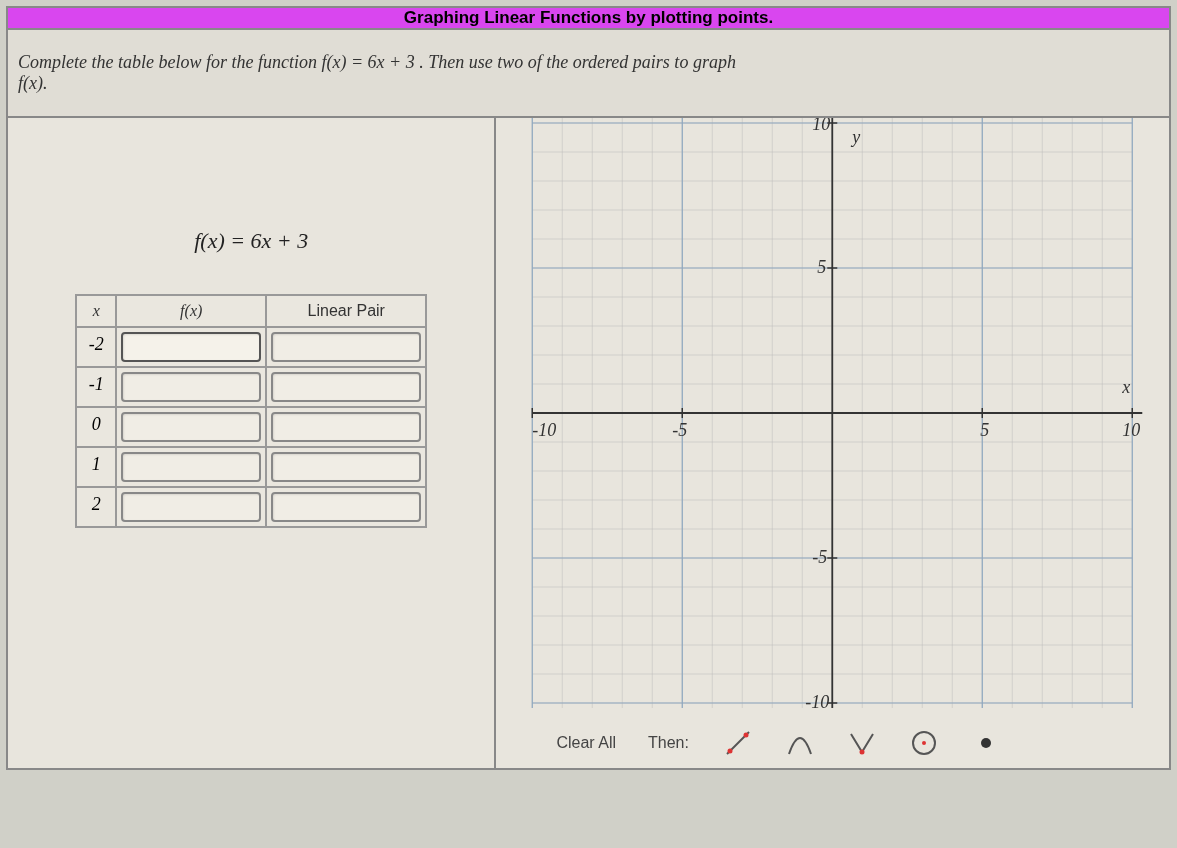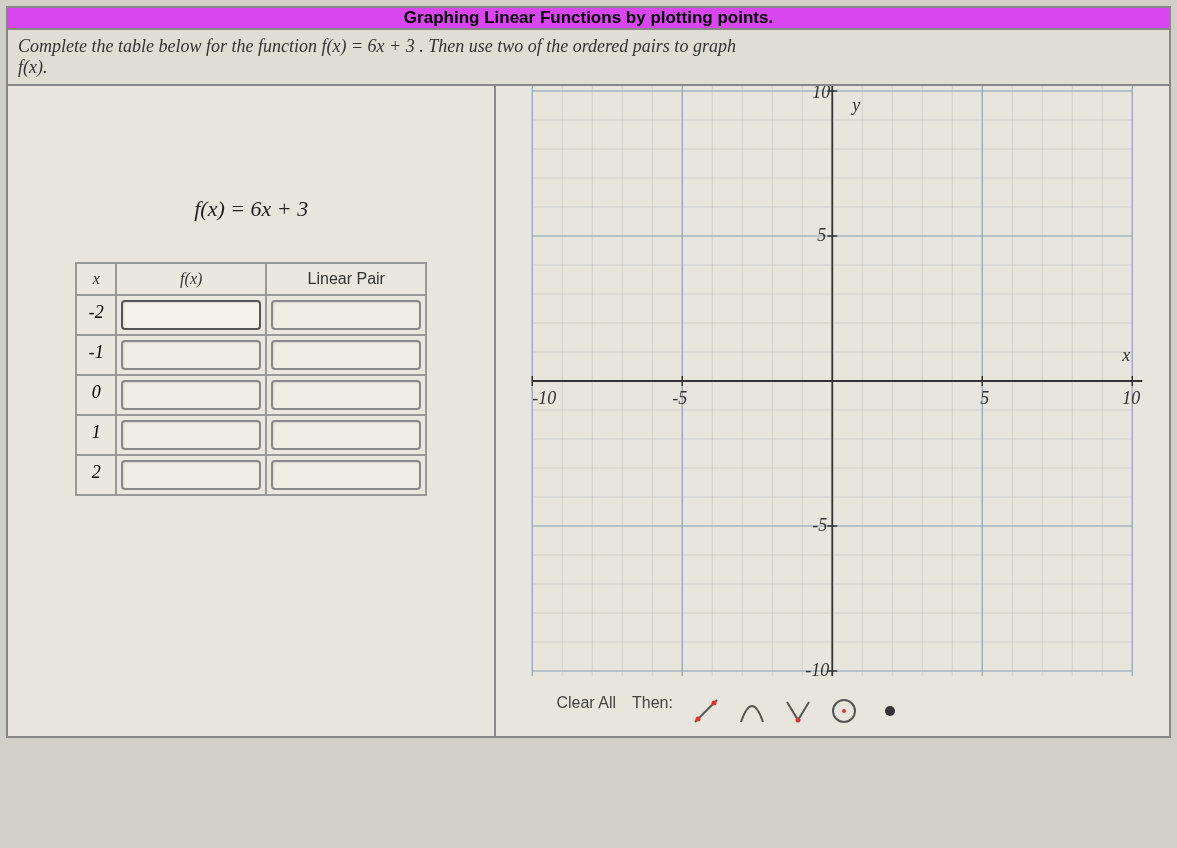--- a/index.html
+++ b/index.html
@@ -24,21 +24,21 @@
       text-align: center;
       font-weight: bold;
       font-size: 17px;
       border: 2px solid #888;
       font-family: Arial, sans-serif;
     }
     .instruction-row {
       background: #e0ddd5;
       font-style: italic;
       font-size: 18px;
-      padding: 6px 10px;
+      padding: 22px 10px;
       border: 2px solid #888;
       color: #333;
     }
     .content-row {
       border: 2px solid #888;
     }
     .content-row td {
       border: 2px solid #888;
       vertical-align: top;
       background: #e8e5dd;
@@ -115,21 +115,22 @@
     .graph-svg {
       width: 100%;
       height: 620px;
       display: block;
     }
     .toolbar {
       position: absolute;
       bottom: 8px;
       left: 60px;
       display: flex;
-      gap: 12px;
+      align-items: center;
+      gap: 28px;
       font-family: Arial, sans-serif;
       font-size: 16px;
       color: #444;
     }
     .toolbar-label {
       margin-right: 4px;
     }
     .tool-icon {
       width: 34px;
       height: 34px;

